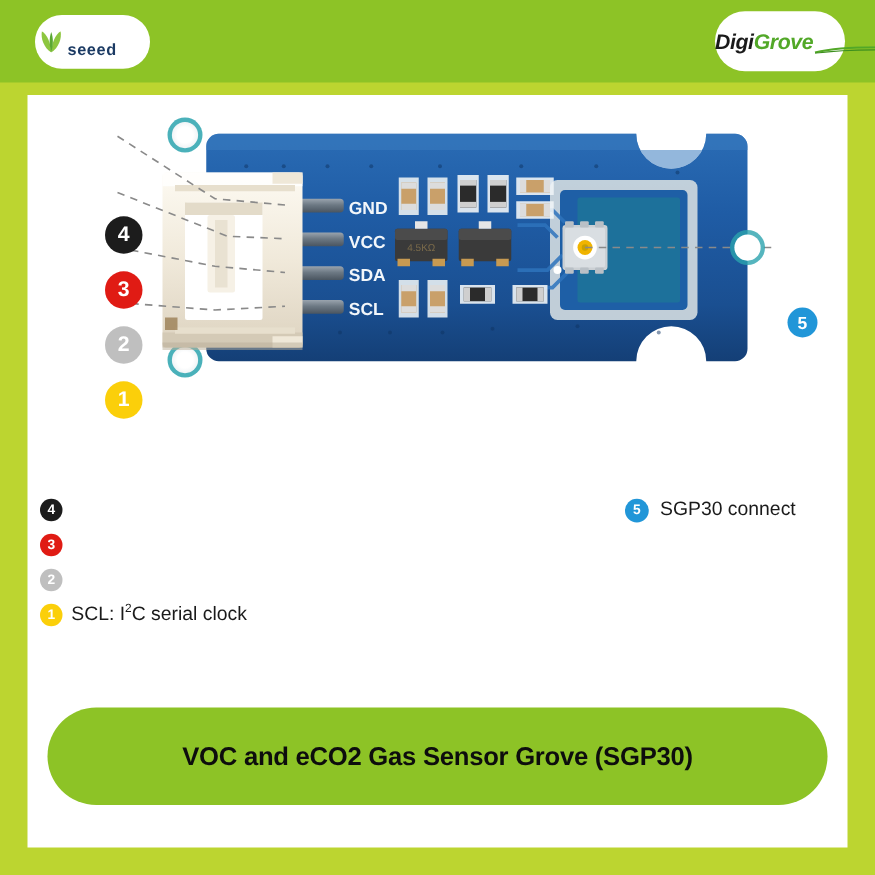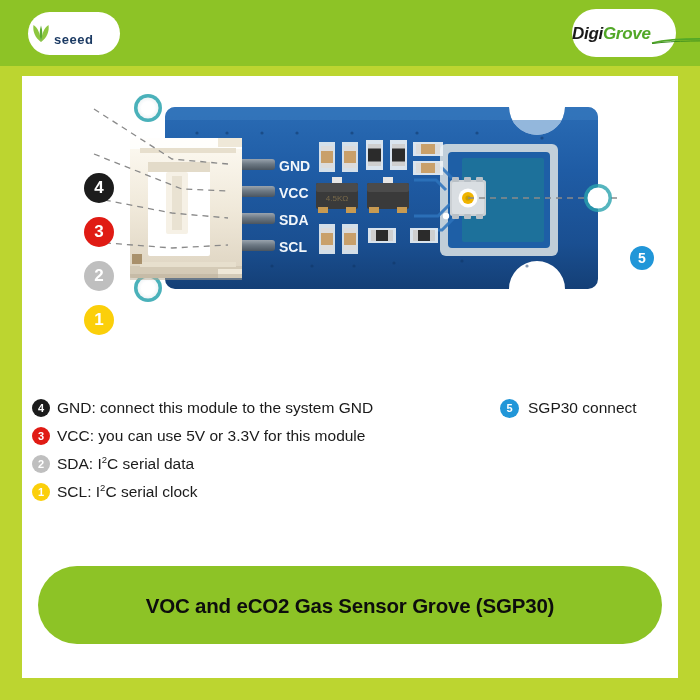--- a/index.html
+++ b/index.html
@@ -418,31 +418,28 @@
       <span>1</span>
     </div>
     <div class="badge" id="badge-5" style="width:24px;height:24px;font-size:14px;">
       <span>5</span>
     </div>
 
     <div id="legend">
 
       <div class="legend-row">
         <span class="badge-sm" style="background:#1c1c1c">4</span>
-        <span class="legend-text"><span>GND: connect this module to the system GND</span></span>
       </div>
 
       <div class="legend-row">
         <span class="badge-sm" style="background:#e01b14">3</span>
-        <span class="legend-text"><span>VCC: you can use 5V or 3.3V for this module</span></span>
       </div>
 
       <div class="legend-row">
         <span class="badge-sm" style="background:#bfbfbf">2</span>
-        <span class="legend-text"><span>SDA: I</span><sup>2</sup><span>C serial data</span></span>
       </div>
 
       <div class="legend-row">
         <span class="badge-sm" style="background:#fbcf0a">1</span>
         <span class="legend-text"><span>SCL: I</span><sup>2</sup><span>C serial clock</span></span>
       </div>
 
       <div id="legend-right">
         <span class="badge-sm" style="background:#2196d8">5</span>
         <span class="legend-text">SGP30 connect</span>

